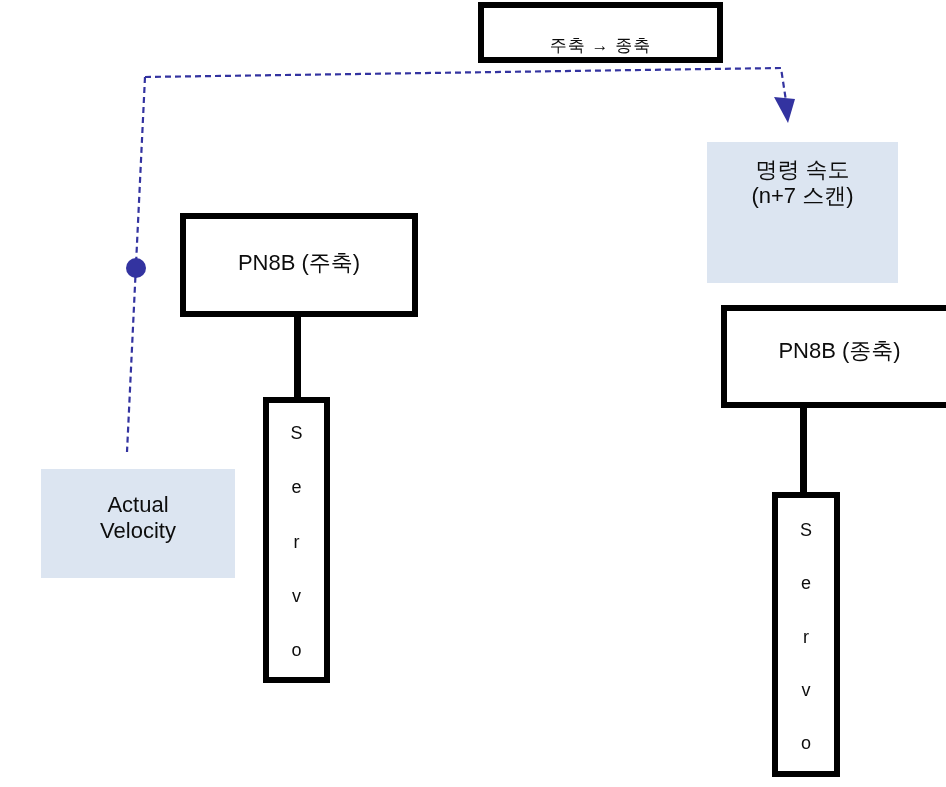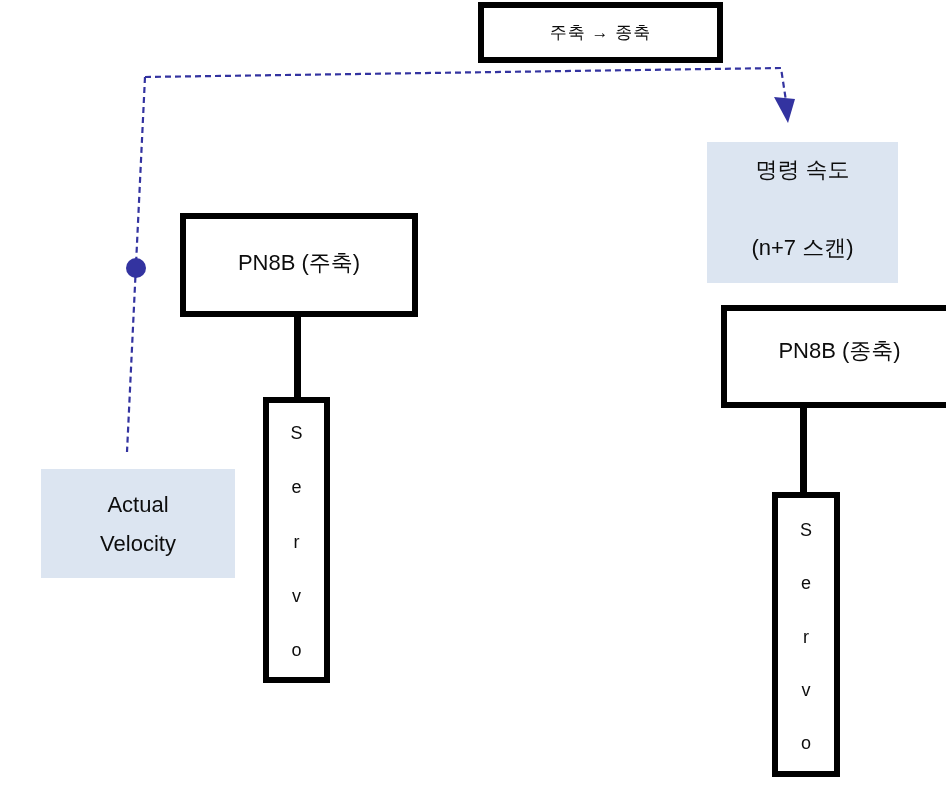--- a/index.html
+++ b/index.html
@@ -28,35 +28,34 @@
     background: #ffffff;
     color: #0d0d0d;
   }
   .fill-box {
     position: absolute;
     box-sizing: border-box;
     background: #dce5f1;
     color: #0d0d0d;
     display: flex;
     flex-direction: column;
-    justify-content: space-between;
     align-items: center;
     text-align: center;
   }
   .label-line {
     line-height: 26px;
     font-size: 22px;
     white-space: nowrap;
   }
   
   .top-box {
     left: 478px; top: 2px;
     width: 245px; height: 61px;
     display: flex;
-    align-items: center;
+    align-items: flex-end;
     justify-content: center;
     font-size: 17px;
     letter-spacing: 1px;
   }
   
   .cmd-box {
     left: 707px; top: 142px;
     width: 191px; height: 141px;
     padding: 15px 0 22px 0;
   }

